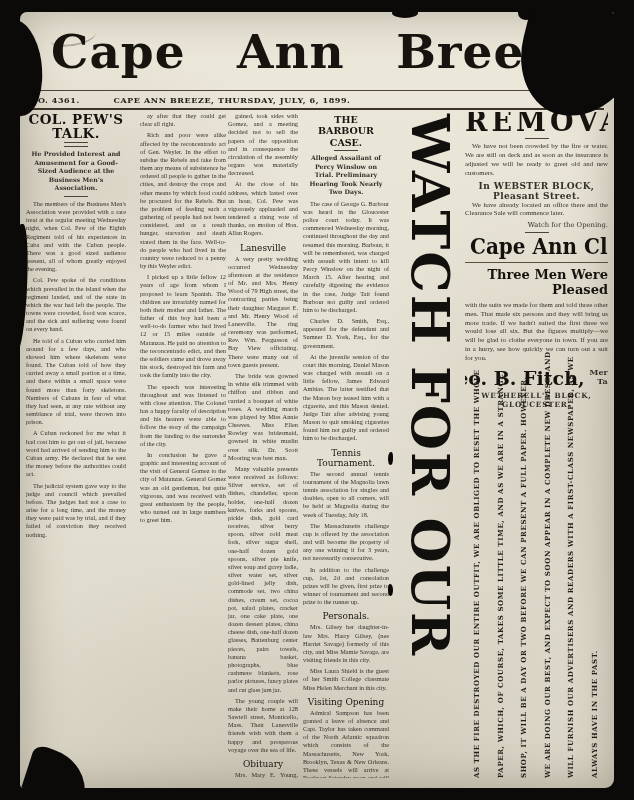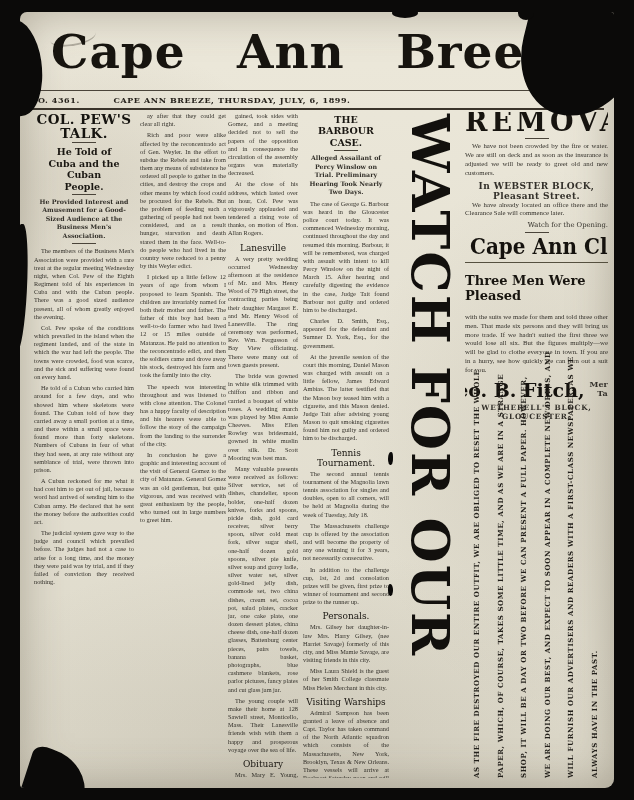--- a/index.html
+++ b/index.html
@@ -32,21 +32,21 @@
             font-family:"DejaVu Serif",serif;font-weight:bold;font-size:47px;line-height:52px;
             letter-spacing:1px;word-spacing:34px;}
   .dateline{position:absolute;left:10px;right:10px;top:78px;height:17px;
             border-top:1px solid #4a443a;border-bottom:2px solid #3a342b;
             display:flex;justify-content:space-between;align-items:center;
             font-size:8px;font-weight:bold;letter-spacing:.6px;color:#26221c;}
   .dateline .mid{position:absolute;left:0;right:170px;text-align:center;}
 
   
   .colwrap{position:absolute;top:100px;height:666px;overflow:hidden;color:#33302a;}
-  .c1{left:14px;width:100px;} .c2{left:120px;width:86px;} .c3{left:208px;width:70px;}
+  .c1{left:6px;width:100px;} .c2{left:120px;width:86px;} .c3{left:208px;width:70px;}
   .c4{left:283px;width:86px;} .cw{left:371px;width:70px;} .ca{left:445px;width:143px;}
 
   p.b{font-family:"Liberation Serif",serif;font-size:6.3px;line-height:1.3;text-align:justify;
       margin:0 0 3px 0;text-indent:7px;filter:blur(.22px);}
   .h1a{font-size:13.5px;font-weight:bold;text-align:center;letter-spacing:.4px;color:#15130f;line-height:1.05;}
   .h2a{font-size:9.5px;font-weight:bold;text-align:center;color:#1a1712;line-height:1.2;margin:2px 12px;}
   .deck{font-size:6.3px;font-weight:bold;text-align:center;line-height:1.35;margin:2px 2px 3px;}
   .sec{font-size:9px;font-weight:normal;text-align:center;color:#1a1712;margin:5px 0 2px;}
   .rl{width:24px;border-top:1px solid #4a443a;margin:2px auto 3px;height:0;}
   .rlw{width:100%;border-top:1px solid #55503f;margin:3px auto;height:0;}
@@ -55,21 +55,21 @@
   .watch{writing-mode:vertical-rl;text-orientation:mixed;height:100%;width:100%;
          font-family:"DejaVu Serif",serif;font-weight:bold;font-size:52px;letter-spacing:2px;
          color:#12100d;padding-top:2px;}
 
   
   .removal{font-size:27px;font-weight:bold;text-align:center;letter-spacing:4px;color:#17140f;line-height:1.05;margin-top:-4px;}
   .webster{font-size:9px;font-weight:bold;text-align:center;letter-spacing:.4px;margin:0 0;}
   .opening{font-size:6.8px;text-align:right;margin:2px 0 3px;}
   .clothing{font-size:21.5px;font-weight:bold;text-align:center;white-space:nowrap;color:#15120e;
             transform:scaleX(.93);transform-origin:center;line-height:1.05;margin:2px 0;}
-  .pleased{font-size:13px;font-weight:bold;text-align:left;color:#17140f;margin:10px 0;}
+  .pleased{font-size:13px;font-weight:bold;text-align:right;color:#17140f;margin:4px 0;}
   .fitchrow{display:flex;align-items:flex-end;justify-content:center;gap:5px;margin-top:4px;}
   .fitch{font-size:19px;font-weight:bold;white-space:nowrap;color:#15120e;}
   .fitchtl{font-size:8px;font-weight:bold;text-align:center;line-height:1.15;padding-bottom:2px;}
   .wetherell{font-size:7.3px;font-weight:bold;text-align:center;letter-spacing:.8px;margin-top:2px;}
   
   .vnotice{position:absolute;left:0;right:0;top:242px;bottom:0;
            writing-mode:vertical-rl;transform:rotate(180deg);
            font-family:"DejaVu Serif",serif;font-weight:bold;font-size:7px;letter-spacing:.6px;
            line-height:23.5px;color:#221f1a;white-space:nowrap;}
 </style>
@@ -84,21 +84,20 @@
 
   <div class="dateline">
     <span>NO. 4361.</span>
     <span class="mid">CAPE ANN BREEZE, THURSDAY, JULY, 6, 1899.</span>
     <span>ONE CENT</span>
   </div>
 
   <div class="colwrap c1">
     <div class="h1a">COL. PEW'S TALK.</div>
     <div class="rl"></div>
-    <div class="h2a">He Told of Cuba and the Cuban People.</div>
     <div class="rl"></div>
     <div class="deck">He Provided Interest and Amusement for a Good-Sized Audience at the Business Men's Association.</div>
     <div class="rl"></div>
     <p class="b">The members of the Business Men's Association were provided with a rare treat at the regular meeting Wednesday night, when Col. Pew of the Eighth Regiment told of his experiences in Cuba and with the Cuban people. There was a good sized audience present, all of whom greatly enjoyed the evening.</p>
     <p class="b">Col. Pew spoke of the conditions which prevailed in the island when the regiment landed, and of the state in which the war had left the people. The towns were crowded, food was scarce, and the sick and suffering were found on every hand.</p>
     <p class="b">He told of a Cuban who carried him around for a few days, and who showed him where skeletons were found. The Cuban told of how they carried away a small portion at a time, and there within a small space were found more than forty skeletons. Numbers of Cubans in fear of what they had seen, at any rate without any semblance of trial, were thrown into prison.</p>
     <p class="b">A Cuban reckoned for me what it had cost him to get out of jail, because word had arrived of sending him to the Cuban army. He declared that he sent the money before the authorities could act.</p>
     <p class="b">The judicial system gave way to the judge and council which prevailed before. The judges had not a case to arise for a long time, and the money they were paid was by trial, and if they failed of conviction they received nothing.</p>
   </div>
 
@@ -130,21 +129,21 @@
     <p class="b">The case of George G. Barbour was heard in the Gloucester police court today. It was commenced Wednesday morning, continued throughout the day and resumed this morning. Barbour, it will be remembered, was charged with assault with intent to kill Percy Winslow on the night of March 15. After hearing and carefully digesting the evidence in the case, Judge Tait found Barbour not guilty and ordered him to be discharged.</p>
     <p class="b">Charles D. Smith, Esq., appeared for the defendant and Sumner D. York, Esq., for the government.</p>
     <p class="b">At the juvenile session of the court this morning, Daniel Mason was charged with assault on a little fellow, James Edward Ambias. The latter testified that the Mason boy teased him with a cigarette, and this Mason denied. Judge Tait after advising young Mason to quit smoking cigarettes found him not guilty and ordered him to be discharged.</p>
     <div class="sec">Tennis Tournament.</div>
     <p class="b">The second annual tennis tournament of the Magnolia lawn tennis association for singles and doubles, open to all comers, will be held at Magnolia during the week of Tuesday, July 18.</p>
     <p class="b">The Massachusetts challenge cup is offered by the association and will become the property of any one winning it for 3 years, not necessarily consecutive.</p>
     <p class="b">In addition to the challenge cup, 1st, 2d and consolation prizes will be given, first prize to winner of tournament and second prize to the runner up.</p>
     <div class="sec">Personals.</div>
     <p class="b">Mrs. Gilsey her daughter-in-law Mrs. Harry Gilsey, (nee Harriet Savage) formerly of this city, and Miss Mamie Savage, are visiting friends in this city.</p>
     <p class="b">Miss Laura Shield is the guest of her Smith College classmate Miss Helen Merchant in this city.</p>
-    <div class="sec">Visiting Warships</div>
+    <div class="sec">Visiting Opening</div>
     <p class="b">Admiral Sampson has been granted a leave of absence and Capt. Taylor has taken command of the North Atlantic squadron which consists of the Massachusetts, New York, Brooklyn, Texas &amp; New Orleans. These vessels will arrive at Rockport Saturday noon and will remain until Sunday evening at 5 o'clock.</p>
 
   </div>
 
   <div class="colwrap cw">
     <div class="watch">WATCH FOR OUR NEXT</div>
   </div>
 
   <div class="colwrap ca">
     <div class="removal">REMOVAL.</div>

